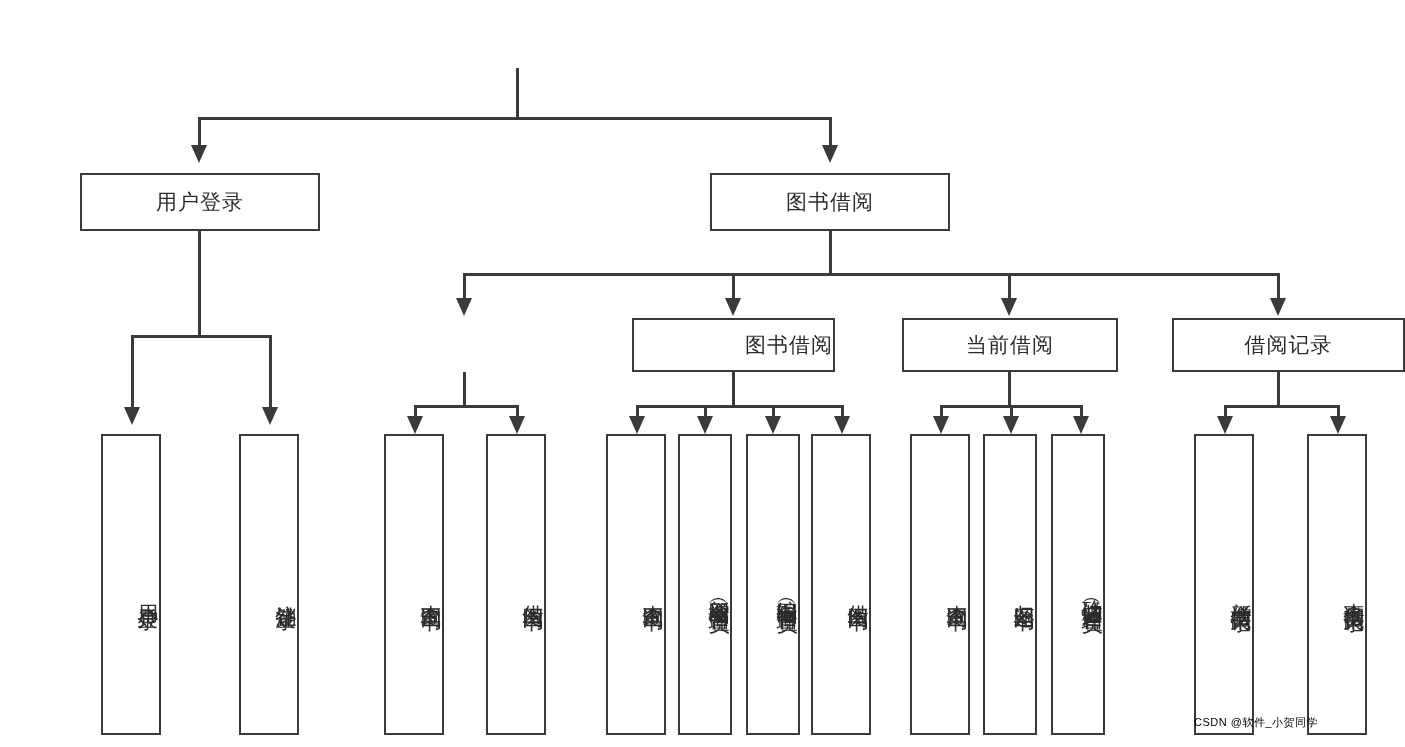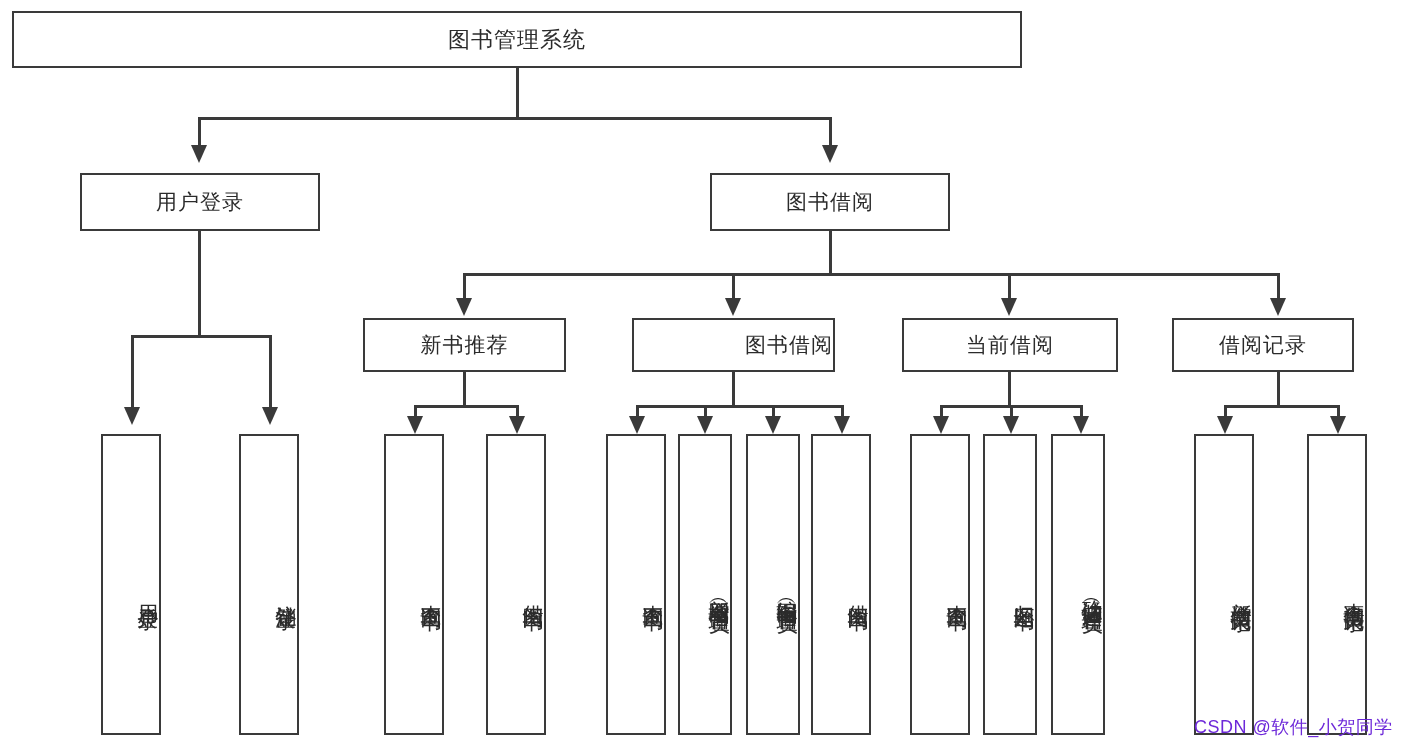--- a/index.html
+++ b/index.html
@@ -53,34 +53,31 @@
   .arrow {
     position: absolute;
     width: 0;
     height: 0;
     border-left: 8px solid transparent;
     border-right: 8px solid transparent;
     border-top: 18px solid #3a3a3a;
   }
   .watermark {
     position: absolute;
-    font-size: 18px;
-    color: #6d28d9;
+    font-size: 11px;
+    color: #000000;
     white-space: nowrap;
     letter-spacing: 0.5px;
   }
 </style>
 </head>
 <body>
 
 <div id="canvas">
 
-  <div class="node horizontal root" style="left:12px; top:11px; width:1010px; height:57px;">
-    <span>图书管理系统</span>
-  </div>
 
   <div class="conn v" style="left:516px; top:68px; height:49px;"></div>
   <div class="conn h" style="left:198px; top:117px; width:634px;"></div>
   <div class="conn v" style="left:198px; top:117px; height:28px;"></div>
   <div class="arrow" style="left:191px; top:145px;"></div>
   <div class="conn v" style="left:829px; top:117px; height:28px;"></div>
   <div class="arrow" style="left:822px; top:145px;"></div>
 
   <div class="node horizontal" style="left:80px; top:173px; width:240px; height:58px;">
     <span>用户登录</span>
@@ -100,30 +97,27 @@
   <div class="conn h" style="left:463px; top:273px; width:816px;"></div>
   <div class="conn v" style="left:463px; top:273px; height:25px;"></div>
   <div class="arrow" style="left:456px; top:298px;"></div>
   <div class="conn v" style="left:732px; top:273px; height:25px;"></div>
   <div class="arrow" style="left:725px; top:298px;"></div>
   <div class="conn v" style="left:1008px; top:273px; height:25px;"></div>
   <div class="arrow" style="left:1001px; top:298px;"></div>
   <div class="conn v" style="left:1277px; top:273px; height:25px;"></div>
   <div class="arrow" style="left:1270px; top:298px;"></div>
 
-  <div class="node horizontal" style="left:363px; top:318px; width:203px; height:54px;">
-    <span>新书推荐</span>
-  </div>
   <div class="node horizontal" style="left:632px; top:318px; width:203px; height:54px;justify-content:flex-end;">
     <span>图书借阅</span>
   </div>
   <div class="node horizontal" style="left:902px; top:318px; width:216px; height:54px;">
     <span>当前借阅</span>
   </div>
-  <div class="node horizontal" style="left:1172px; top:318px; width:182px; height:54px;">
+  <div class="node horizontal" style="left:1172px; top:318px; width:233px; height:54px;">
     <span>借阅记录</span>
   </div>
 
   <div class="conn v" style="left:463px; top:372px; height:33px;"></div>
   <div class="conn h" style="left:414px; top:405px; width:102px;"></div>
   <div class="conn v" style="left:414px; top:405px; height:11px;"></div>
   <div class="arrow" style="left:407px; top:416px;"></div>
   <div class="conn v" style="left:516px; top:405px; height:11px;"></div>
   <div class="arrow" style="left:509px; top:416px;"></div>
 

